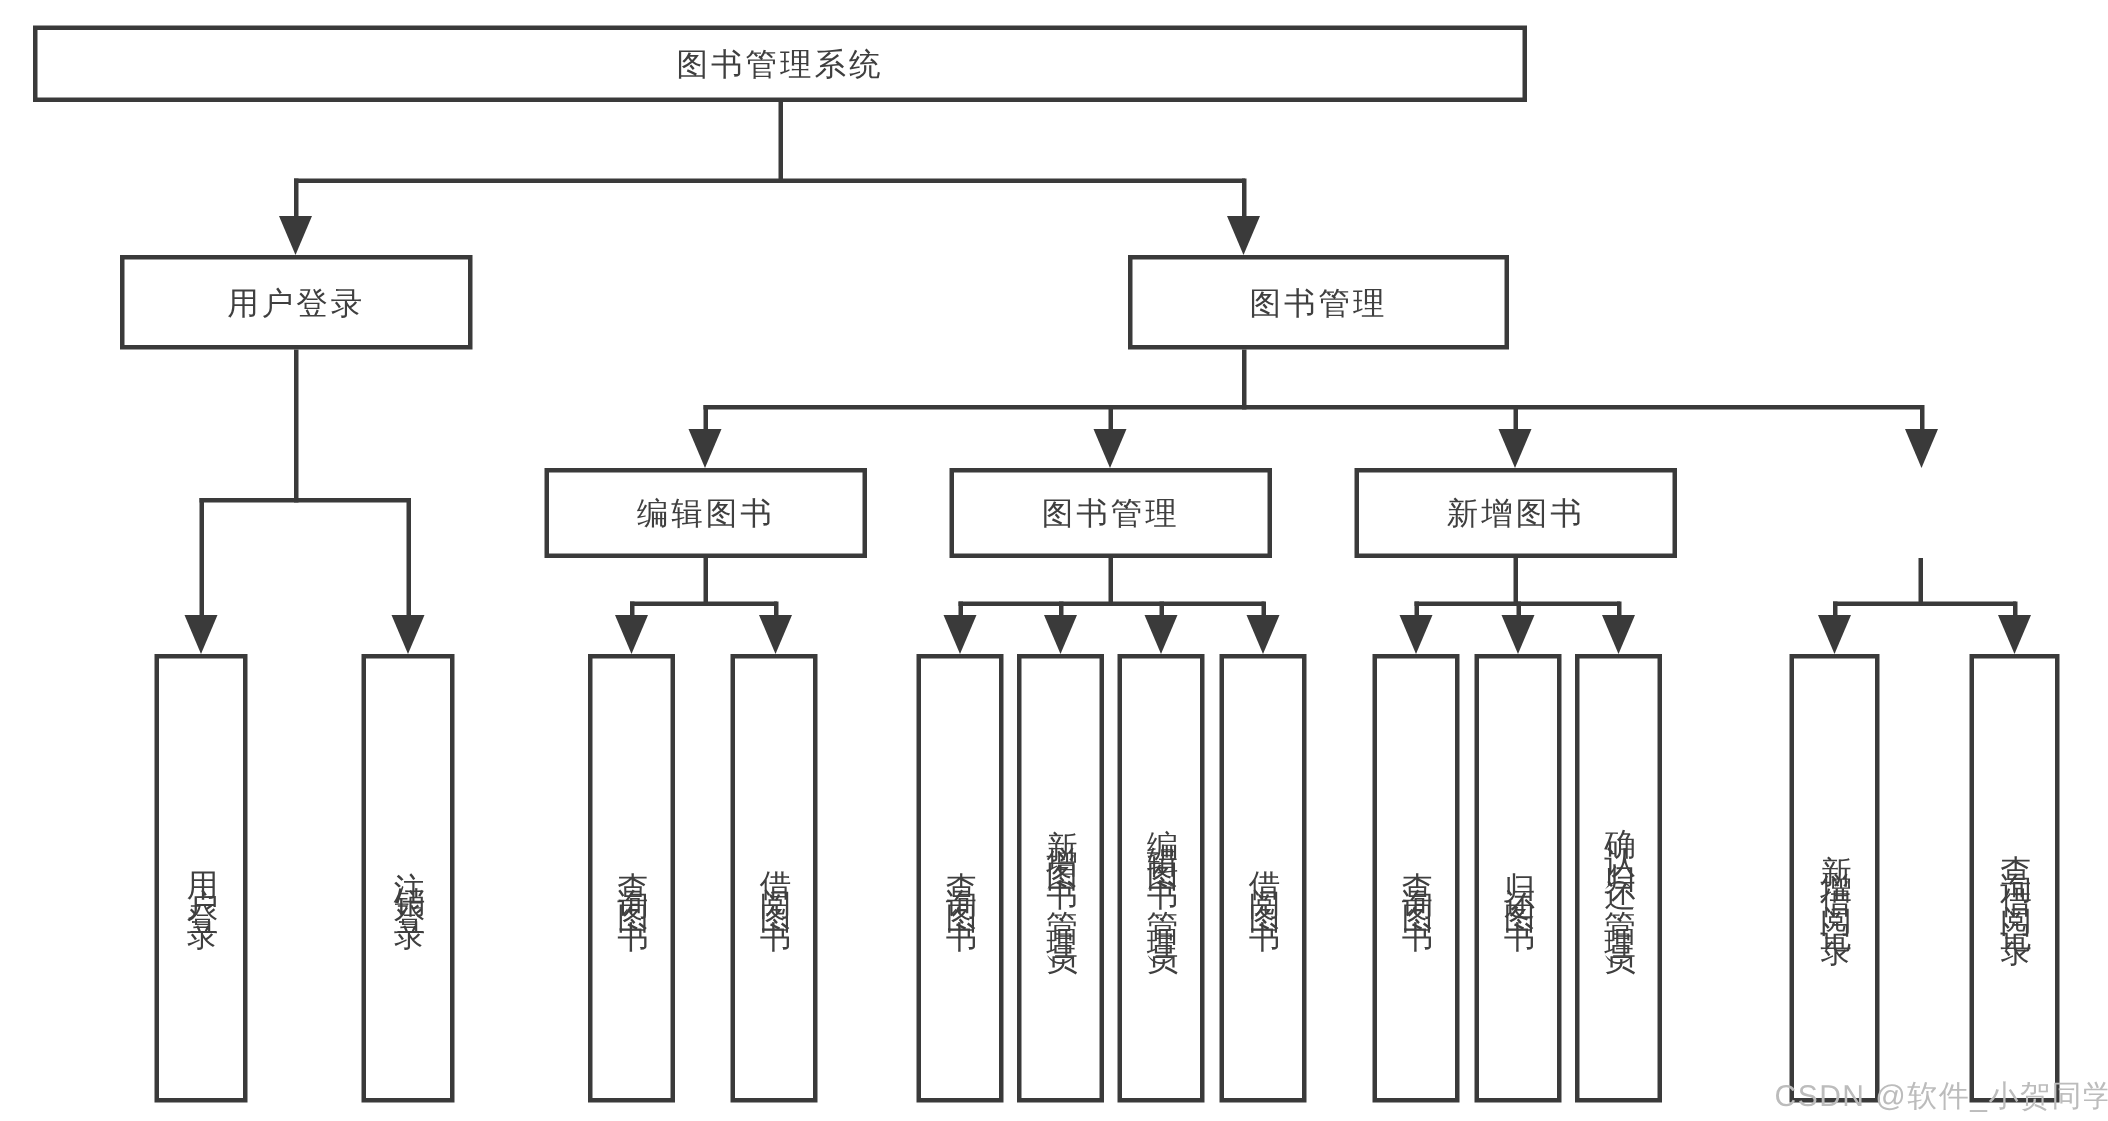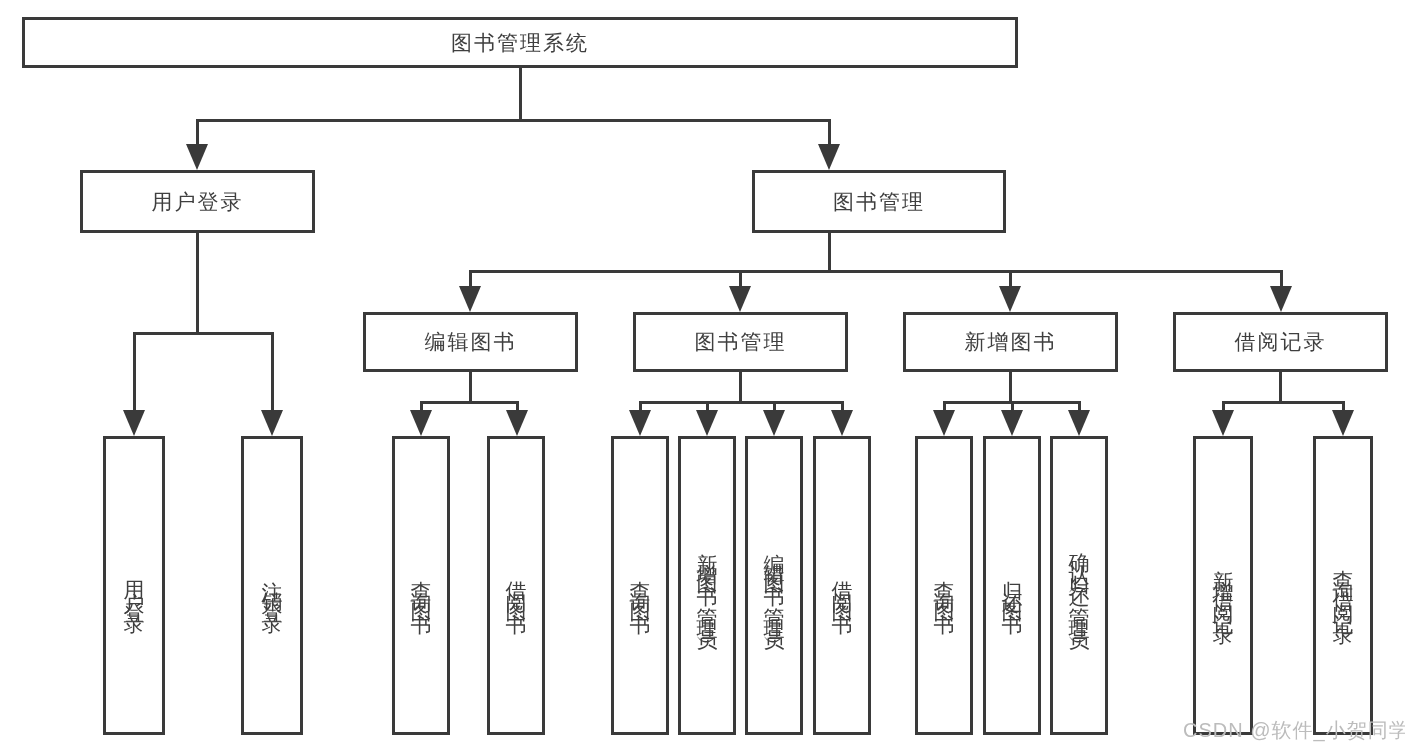--- a/index.html
+++ b/index.html
@@ -107,23 +107,20 @@
 
   <div class="node" style="left:363px;top:312px;width:215px;height:60px">
     <span class="lbl-h">编辑图书</span>
   </div>
   <div class="node" style="left:633px;top:312px;width:215px;height:60px">
     <span class="lbl-h">图书管理</span>
   </div>
   <div class="node" style="left:903px;top:312px;width:215px;height:60px">
     <span class="lbl-h">新增图书</span>
   </div>
-  <div class="node" style="left:1173px;top:312px;width:215px;height:60px">
-    <span class="lbl-h">借阅记录</span>
-  </div>
 
   <div class="vline" style="left:469px;top:372px;height:32px"></div>
   <div class="hline" style="left:420px;top:401px;width:98px"></div>
   <div class="vline" style="left:420px;top:401px;height:11px"></div>
   <div class="arrowhead" style="left:410px;top:410px"></div>
   <div class="vline" style="left:516px;top:401px;height:11px"></div>
   <div class="arrowhead" style="left:506px;top:410px"></div>
 
   <div class="vline" style="left:739px;top:372px;height:32px"></div>
   <div class="hline" style="left:639px;top:401px;width:204px"></div>

